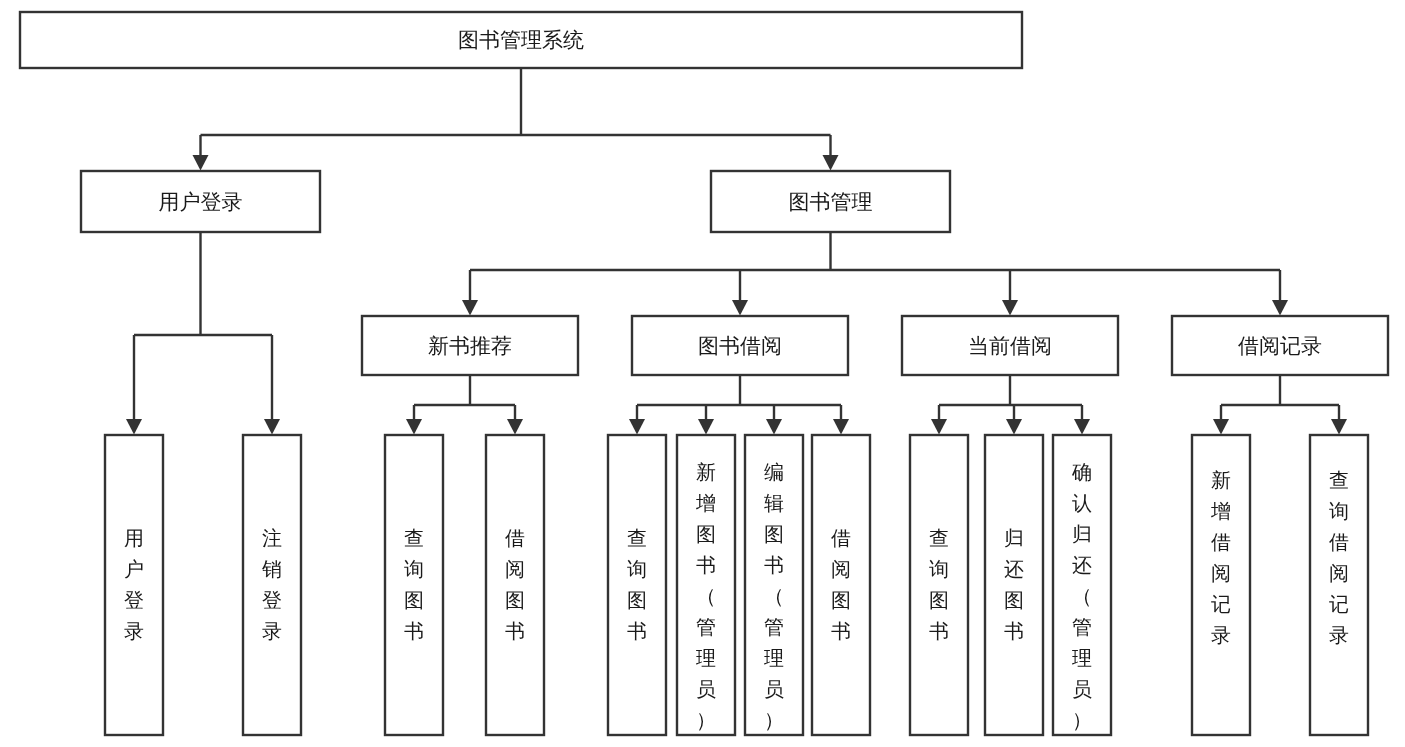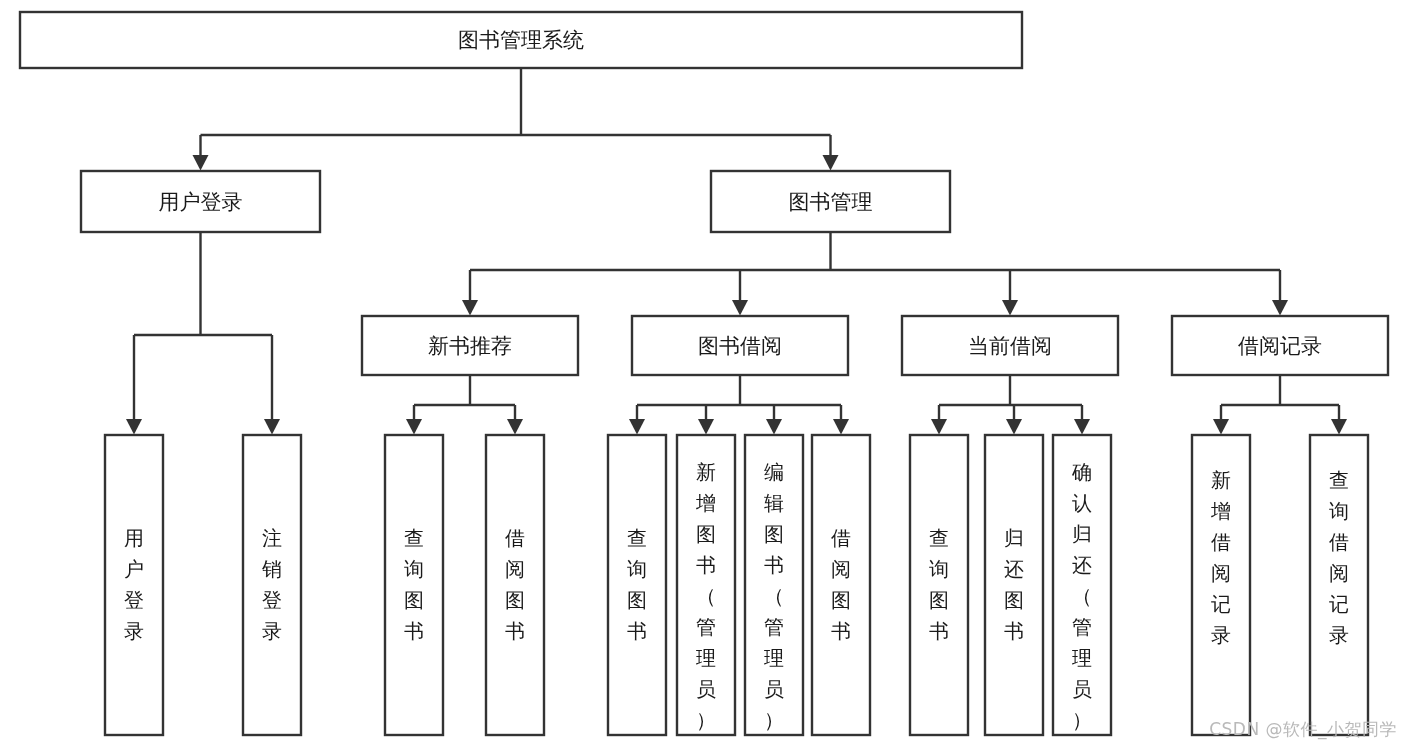--- a/index.html
+++ b/index.html
@@ -214,14 +214,13 @@
         <g>
           <rect class="node-box" x="1192" y="435" width="58" height="300"></rect>
           <text class="node-label vertical" x="1221" y="480.5"><tspan x="1221" dy="0">新</tspan><tspan x="1221" dy="31">增</tspan><tspan x="1221" dy="31">借</tspan><tspan x="1221" dy="31">阅</tspan><tspan x="1221" dy="31">记</tspan><tspan x="1221" dy="31">录</tspan></text>
         </g>
         <g>
           <rect class="node-box" x="1310" y="435" width="58" height="300"></rect>
           <text class="node-label vertical" x="1339" y="480.5"><tspan x="1339" dy="0">查</tspan><tspan x="1339" dy="31">询</tspan><tspan x="1339" dy="31">借</tspan><tspan x="1339" dy="31">阅</tspan><tspan x="1339" dy="31">记</tspan><tspan x="1339" dy="31">录</tspan></text>
         </g>
       </g>
   </svg>
-  <div class="watermark">CSDN @软件_小贺同学</div>
 </div>
 
 </body></html>

